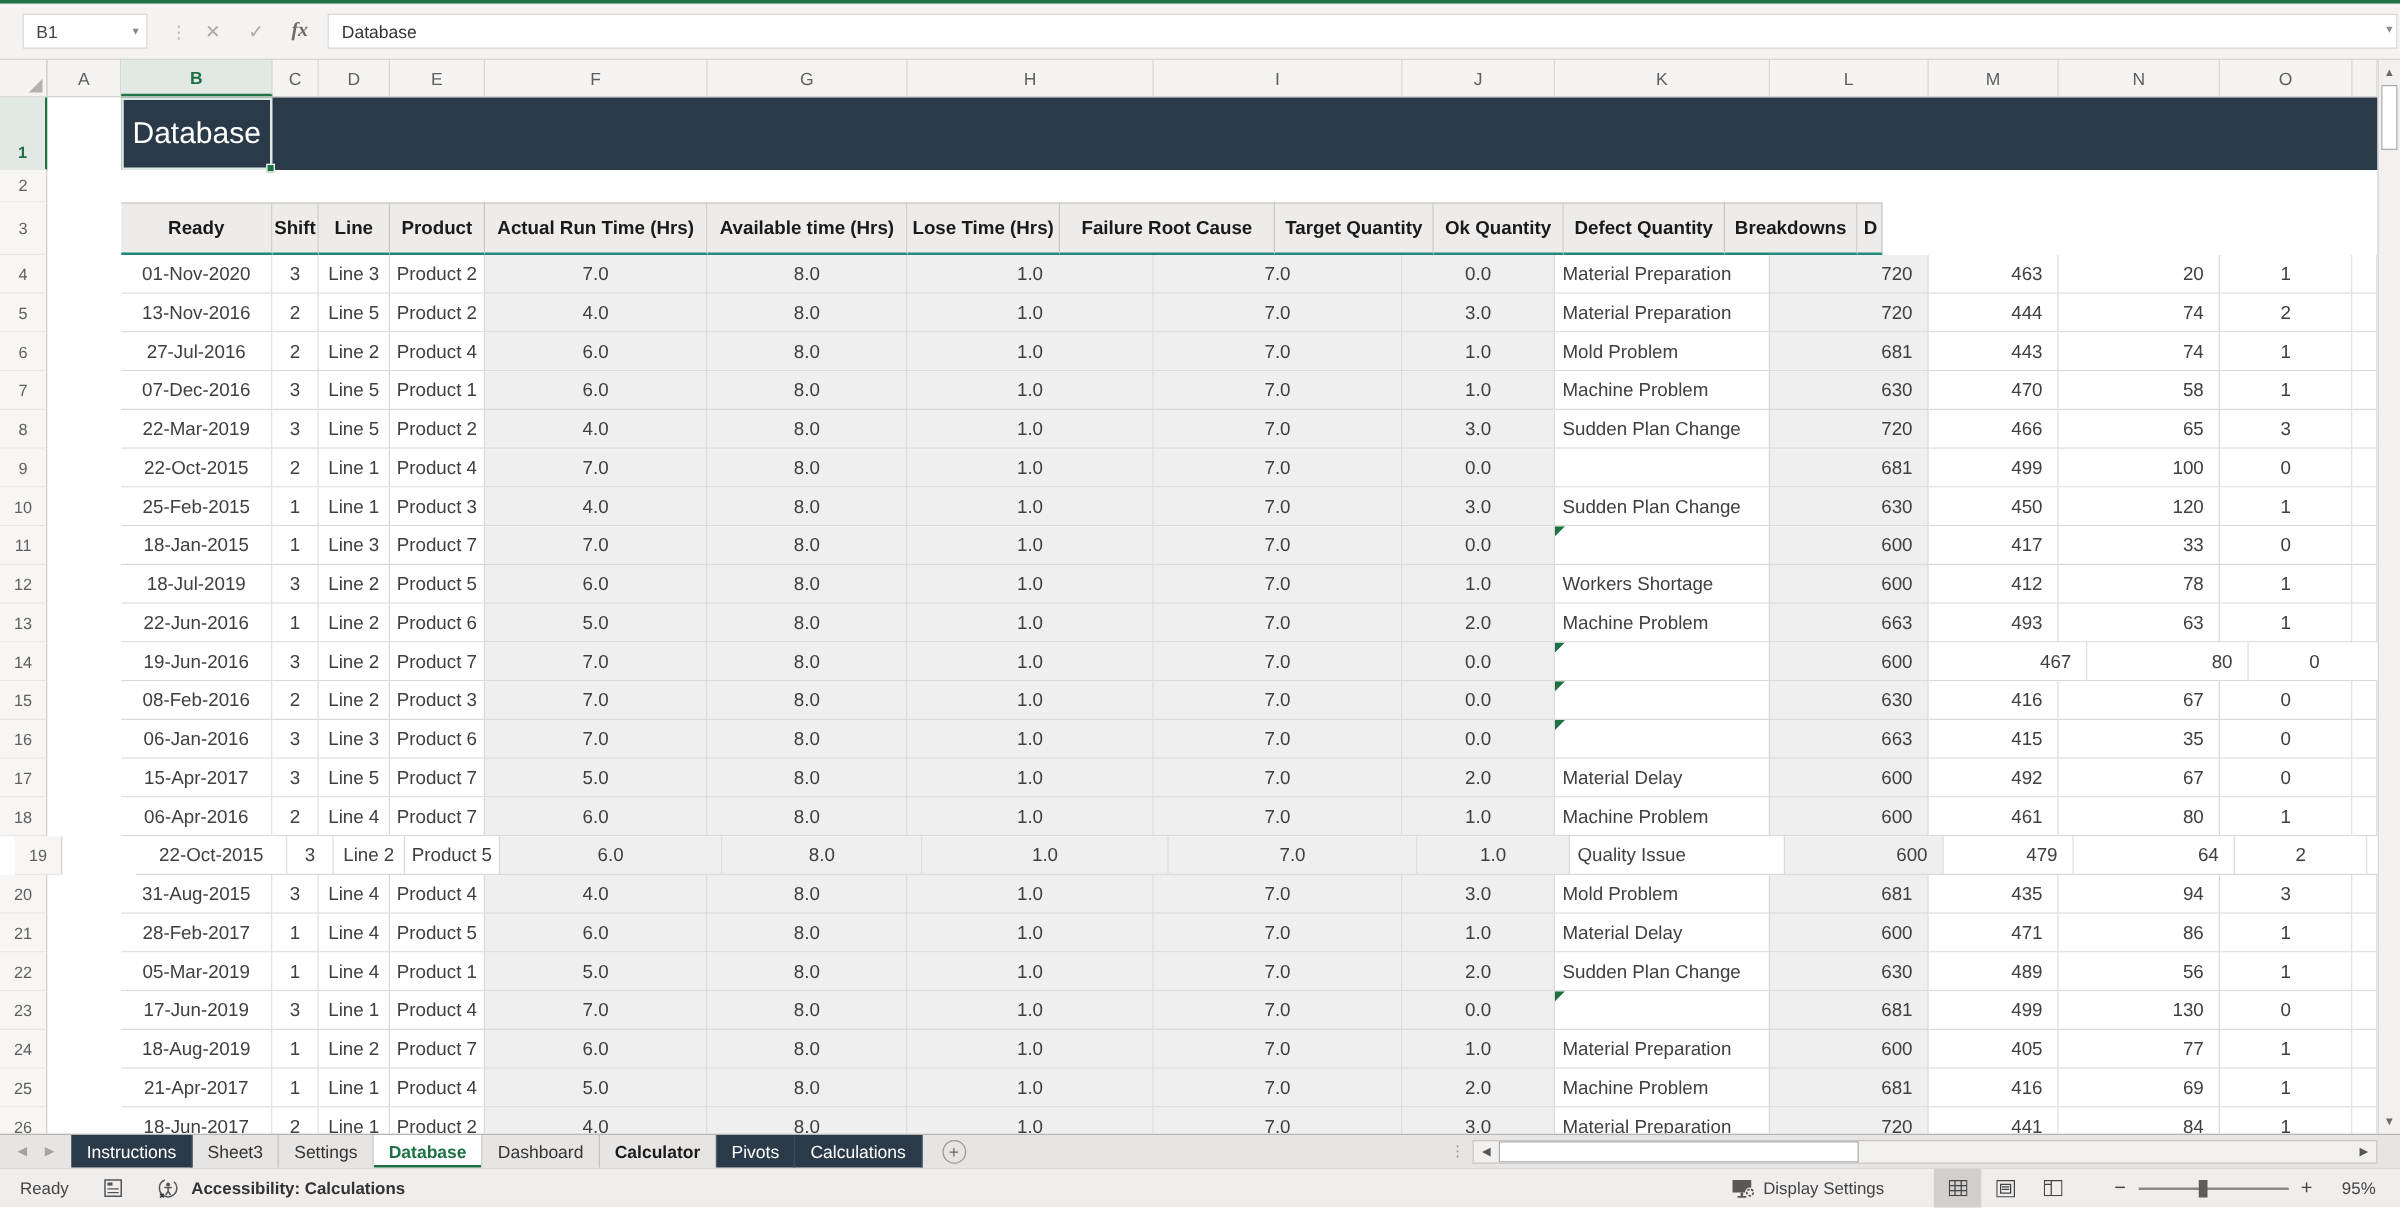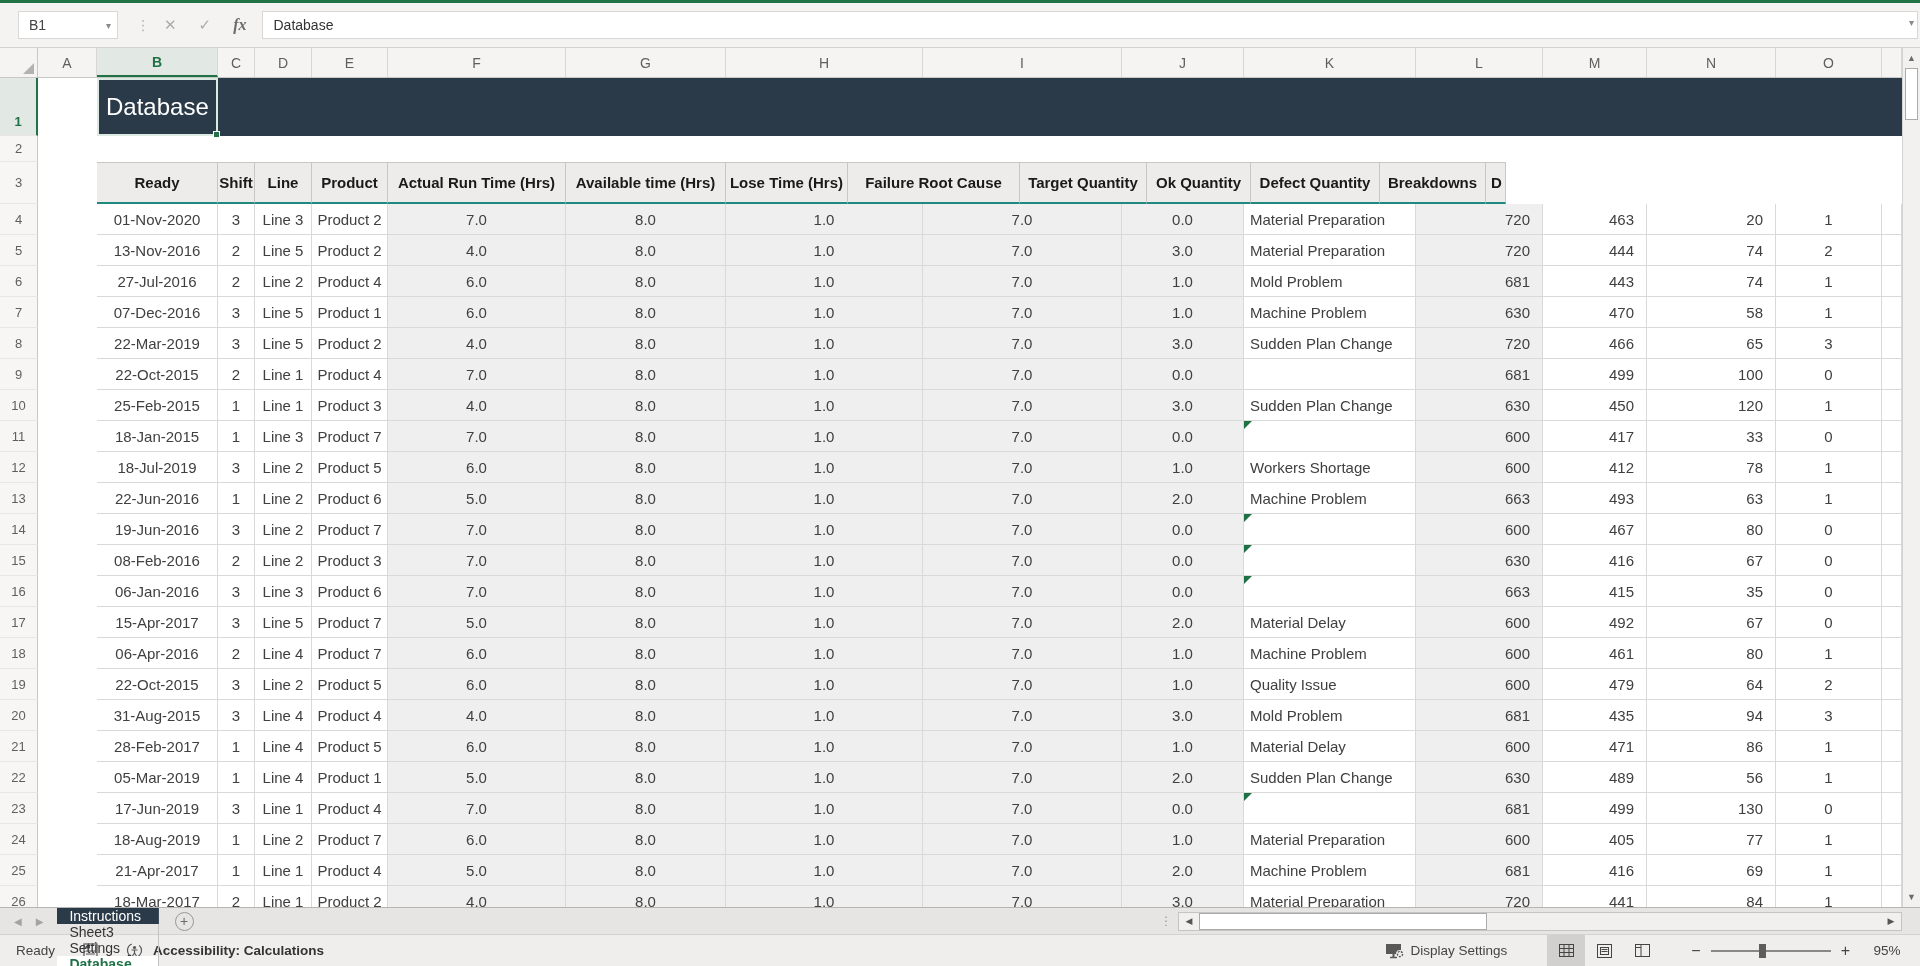--- a/index.html
+++ b/index.html
@@ -382,21 +382,21 @@
           <div class="cell" style="width: 76px;">Product 7</div>
           <div class="cell gray" style="width: 178px;">7.0</div>
           <div class="cell gray" style="width: 160px;">8.0</div>
           <div class="cell gray" style="width: 197px;">1.0</div>
           <div class="cell gray" style="width: 199px;">7.0</div>
           <div class="cell gray" style="width: 122px;">0.0</div>
           <div class="cell left" style="width: 172px;">
             <div class="flag"></div>
           </div>
           <div class="cell gray right" style="width: 127px;">600</div>
-          <div class="cell right" style="width: 104px;">467</div>
+          <div class="cell right" style="width: 127px;">467</div>
           <div class="cell right" style="width: 129px;">80</div>
           <div class="cell" style="width: 106px;">0</div>
           <div class="cell" style="width: 20px;"></div>
         </div>
         <div class="sheet-row" style="height: 31px;">
           <div class="rownum">15</div>
           <div class="cell blankA" style="width: 59px;"></div>
           <div class="cell" style="width: 121px;">08-Feb-2016</div>
           <div class="cell" style="width: 37px;">2</div>
           <div class="cell" style="width: 57px;">Line 2</div>
@@ -467,21 +467,21 @@
           <div class="cell gray" style="width: 197px;">1.0</div>
           <div class="cell gray" style="width: 199px;">7.0</div>
           <div class="cell gray" style="width: 122px;">1.0</div>
           <div class="cell left" style="width: 172px;">Machine Problem</div>
           <div class="cell gray right" style="width: 127px;">600</div>
           <div class="cell right" style="width: 104px;">461</div>
           <div class="cell right" style="width: 129px;">80</div>
           <div class="cell" style="width: 106px;">1</div>
           <div class="cell" style="width: 20px;"></div>
         </div>
-        <div class="sheet-row" style="height: 31px;">
+        <div class="sheet-row" style="height: 31px; margin-left: 12px;">
           <div class="rownum">19</div>
           <div class="cell blankA" style="width: 59px;"></div>
           <div class="cell" style="width: 121px;">22-Oct-2015</div>
           <div class="cell" style="width: 37px;">3</div>
           <div class="cell" style="width: 57px;">Line 2</div>
           <div class="cell" style="width: 76px;">Product 5</div>
           <div class="cell gray" style="width: 178px;">6.0</div>
           <div class="cell gray" style="width: 160px;">8.0</div>
           <div class="cell gray" style="width: 197px;">1.0</div>
           <div class="cell gray" style="width: 199px;">7.0</div>
@@ -605,21 +605,21 @@
           <div class="cell left" style="width: 172px;">Machine Problem</div>
           <div class="cell gray right" style="width: 127px;">681</div>
           <div class="cell right" style="width: 104px;">416</div>
           <div class="cell right" style="width: 129px;">69</div>
           <div class="cell" style="width: 106px;">1</div>
           <div class="cell" style="width: 20px;"></div>
         </div>
         <div class="sheet-row" style="height: 31px;">
           <div class="rownum">26</div>
           <div class="cell blankA" style="width: 59px;"></div>
-          <div class="cell" style="width: 121px;">18-Mar-2017</div>
+          <div class="cell" style="width: 121px;">18-Jun-2017</div>
           <div class="cell" style="width: 37px;">2</div>
           <div class="cell" style="width: 57px;">Line 1</div>
           <div class="cell" style="width: 76px;">Product 2</div>
           <div class="cell gray" style="width: 178px;">4.0</div>
           <div class="cell gray" style="width: 160px;">8.0</div>
           <div class="cell gray" style="width: 197px;">1.0</div>
           <div class="cell gray" style="width: 199px;">7.0</div>
           <div class="cell gray" style="width: 122px;">3.0</div>
           <div class="cell left" style="width: 172px;">Material Preparation</div>
           <div class="cell gray right" style="width: 127px;">720</div>
@@ -636,21 +636,21 @@
     <div class="vtrack"></div>
     <div class="varrow">▼</div>
   </div>
 </div>
 
 <div class="tabbar">
   <div class="tab-nav">
     <span>◀</span>
     <span>▶</span>
   </div>
-  <div id="tabs" style="display:flex; align-items:stretch;flex-direction:column;">
+  <div id="tabs" style="display:flex; align-items:stretch;">
       <div class="tab t-dark">Instructions</div>
       <div class="tab">Sheet3</div>
       <div class="tab">Settings</div>
       <div class="tab t-active">Database</div>
       <div class="tab">Dashboard</div>
       <div class="tab t-bold">Calculator</div>
       <div class="tab t-dark">Pivots</div>
       <div class="tab t-dark">Calculations</div>
     </div>
   <div class="newsheet">+</div>

